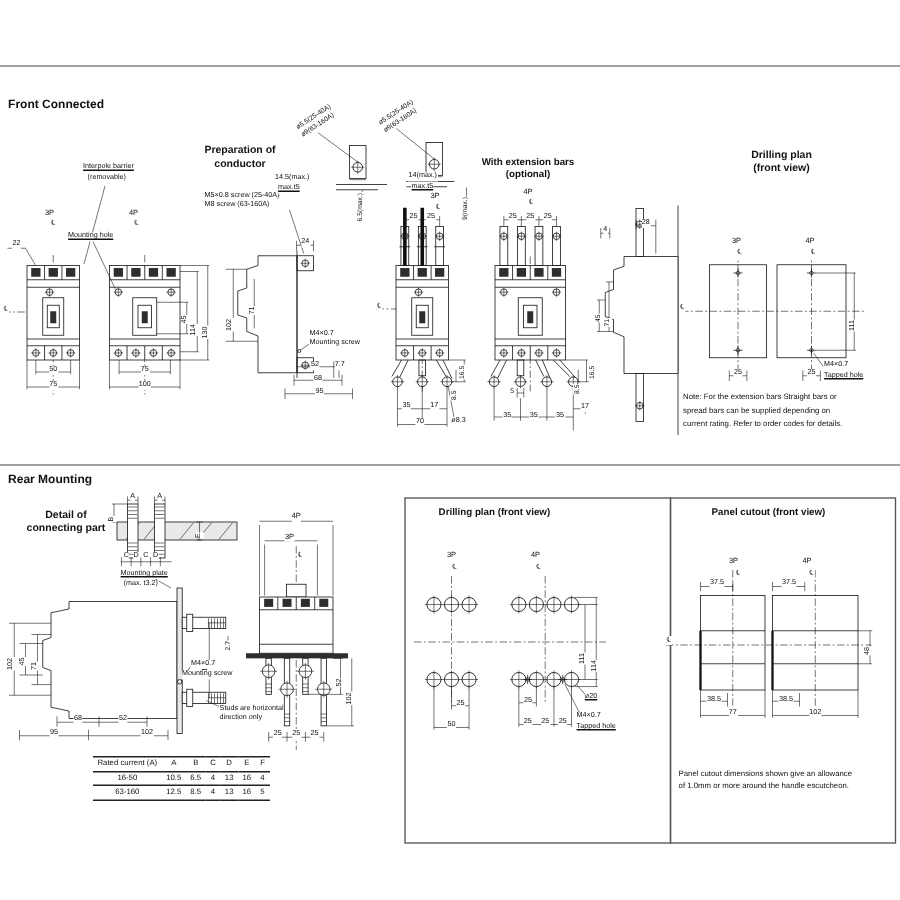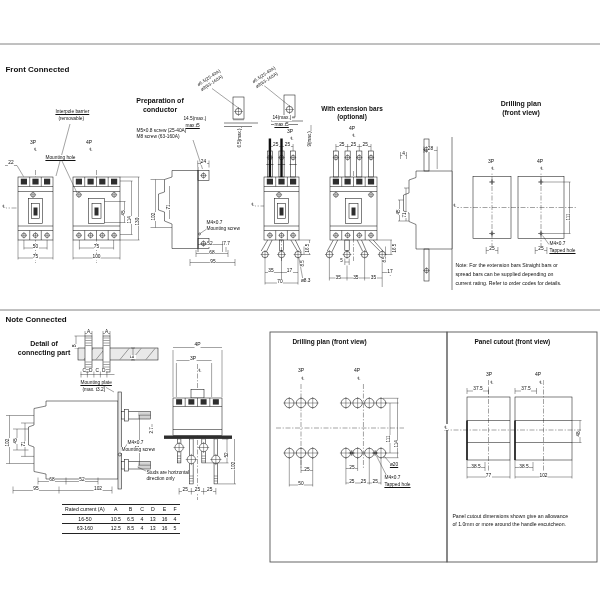--- a/index.html
+++ b/index.html
@@ -644,21 +644,21 @@
       <div class="lbl" style="font-size: 5px; top: 165px; left: 542px; transform: translateX(-50%);">℄</div>
       <div class="lbl" style="font-size: 5px; top: 201.5px; left: 453px;">℄</div>
       <div class="lbl" style="font-size: 4.8px; top: 246px; left: 492px; transform: translateX(-50%);">25</div>
       <div class="lbl" style="font-size: 4.8px; top: 246px; left: 541px; transform: translateX(-50%);">25</div>
       <div class="lbl" style="font-size: 4.8px; top: 221px; left: 565.8px; transform-origin: 0px 0px; transform: rotate(-90deg);">111</div>
       <div class="lbl" style="font-size: 4.8px; top: 241px; left: 549px;">M4×0.7</div>
       <div class="lbl" style="font-size: 4.8px; text-decoration: underline; top: 248px; left: 549px;">Tapped hole</div>
       <div class="lbl" style="font-size: 5.2px; line-height: 1.75; top: 261px; left: 455px;">Note: For the extension bars Straight bars or
 spread bars can be supplied depending on
 current rating. Refer to order codes for details.</div>
-      <div class="lbl" style="font-size: 8px; font-weight: bold; top: 315px; left: 5px;">Note Connected</div>
+      <div class="lbl" style="font-size: 8px; font-weight: bold; top: 315px; left: 5px;">Rear Mounting</div>
       <div class="lbl center" style="font-size: 7px; font-weight: bold; top: 339px; left: 44px; transform: translateX(-50%);">Detail of
 connecting part</div>
       <div class="lbl" style="font-size: 4.8px; top: 328.5px; left: 88.5px; transform: translateX(-50%);">A</div>
       <div class="lbl" style="font-size: 4.8px; top: 328.5px; left: 106.5px; transform: translateX(-50%);">A</div>
       <div class="lbl" style="font-size: 4.8px; top: 347.5px; left: 72px; transform-origin: 0px 0px; transform: rotate(-90deg);">B</div>
       <div class="lbl" style="font-size: 4.8px; top: 359px; left: 129.5px; transform-origin: 0px 0px; transform: rotate(-90deg);">E</div>
       <div class="lbl" style="font-size: 4.8px; top: 368px; left: 84.2px; transform: translateX(-50%);">C</div>
       <div class="lbl" style="font-size: 4.8px; top: 368px; left: 90.7px; transform: translateX(-50%);">D</div>
       <div class="lbl" style="font-size: 4.8px; top: 368px; left: 97.2px; transform: translateX(-50%);">C</div>
       <div class="lbl" style="font-size: 4.8px; top: 368px; left: 103.7px; transform: translateX(-50%);">D</div>

